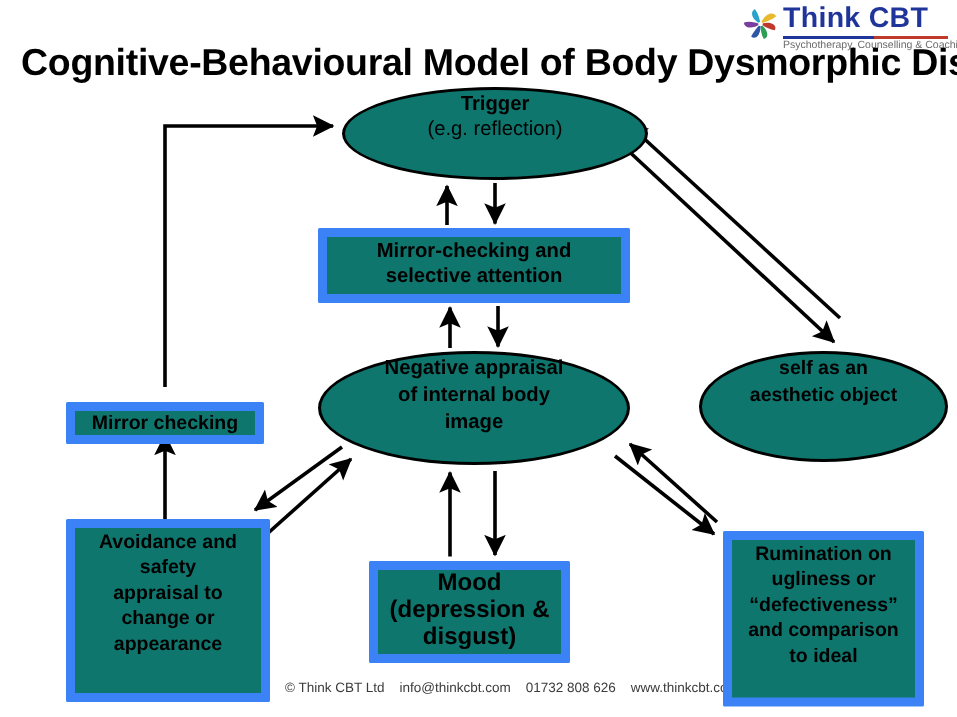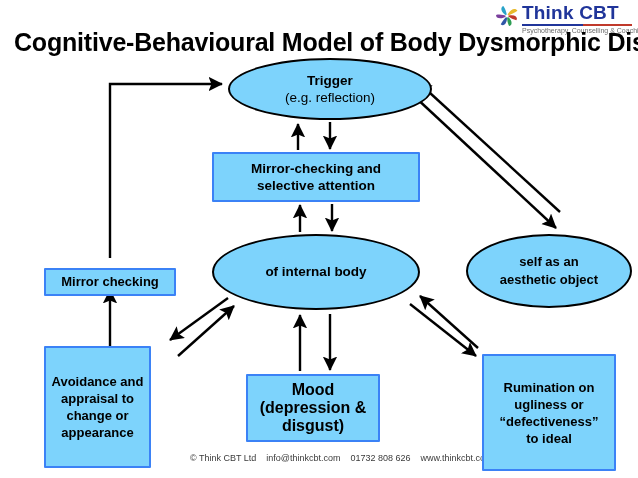--- a/index.html
+++ b/index.html
@@ -93,45 +93,44 @@
     color: #3b3b3b;
     white-space: nowrap;
   }
   #footer span { margin-right: 10px; }
 
   
   .node {
     position: absolute;
     box-sizing: border-box;
     display: flex;
-    align-items: center;
     justify-content: center;
     text-align: center;
     color: #000000;
     font-weight: bold;
-    background: #7dd3fc;
+    background: #0f766e;
     z-index: 3;
   }
   .node .txt { width: 100%; padding: 0 4px; box-sizing: border-box; }
   .box {
-    border: 2px solid #3b82f6;
+    border: 6px solid #3b82f6;
     border-radius: 1px;
   }
   .oval {
     border: 2px solid #000000;
     border-radius: 50%;
   }
   .lite { font-weight: normal; }
 
   #n-trigger      { left: 228px; top: 58px;  width: 204px; height: 62px;  font-size: 13.5px; line-height: 17px; }
   #n-mirror-sel   { left: 212px; top: 152px; width: 208px; height: 50px;  font-size: 13.5px; line-height: 17px; }
   #n-neg-appraise { left: 212px; top: 234px; width: 208px; height: 76px;  font-size: 13.5px; line-height: 18px; }
   #n-mirror-check { left: 44px;  top: 258px; width: 132px; height: 28px;  font-size: 13px;  line-height: 16px; margin-top: 10px; }
   #n-processing   { left: 466px; top: 234px; width: 166px; height: 74px;  font-size: 13px;  line-height: 18px; }
-  #n-avoidance    { left: 44px;  top: 346px; width: 107px; height: 122px; font-size: 13px;  line-height: 17px; }
+  #n-avoidance    { left: 44px;  top: 346px; width: 136px; height: 122px; font-size: 13px;  line-height: 17px; }
   #n-mood         { left: 246px; top: 374px; width: 134px; height: 68px;  font-size: 16px; line-height: 18px; }
   #n-rumination   { left: 482px; top: 354px; width: 134px; height: 117px; font-size: 13px;  line-height: 17px; }
 
   
   #arrows {
     position: absolute;
     left: 0; top: 0;
     width: 638px; height: 478px;
     z-index: 1;
   }
@@ -203,59 +202,63 @@
 
   <div class="node box" id="n-mirror-sel">
     <div class="txt">
       <div>Mirror-checking and</div>
       <div>selective attention</div>
     </div>
   </div>
 
   <div class="node oval" id="n-neg-appraise">
     <div class="txt">
+      <div>Negative appraisal</div>
       <div>of internal body</div>
+      <div>image</div>
     </div>
   </div>
 
   <div class="node box" id="n-mirror-check">
     <div class="txt">
       <div>Mirror checking</div>
     </div>
   </div>
 
   <div class="node oval" id="n-processing">
     <div class="txt">
       <div>self as an</div>
       <div>aesthetic object</div>
     </div>
   </div>
 
   <div class="node box" id="n-avoidance">
     <div class="txt">
       <div>Avoidance and</div>
+      <div>safety</div>
       <div>appraisal to</div>
       <div>change or</div>
       <div>appearance</div>
     </div>
   </div>
 
   <div class="node box" id="n-mood">
     <div class="txt">
       <div>Mood</div>
       <div>(depression &amp;</div>
       <div>disgust)</div>
     </div>
   </div>
 
   <div class="node box" id="n-rumination">
     <div class="txt">
       <div>Rumination on</div>
       <div>ugliness or</div>
       <div>“defectiveness”</div>
+      <div>and comparison</div>
       <div>to ideal</div>
     </div>
   </div>
 
   <div id="footer">
     <span>© Think CBT Ltd</span><span>info@thinkcbt.com</span><span>01732 808 626</span><span>www.thinkcbt.com</span>
   </div>
 
 </div>
 

